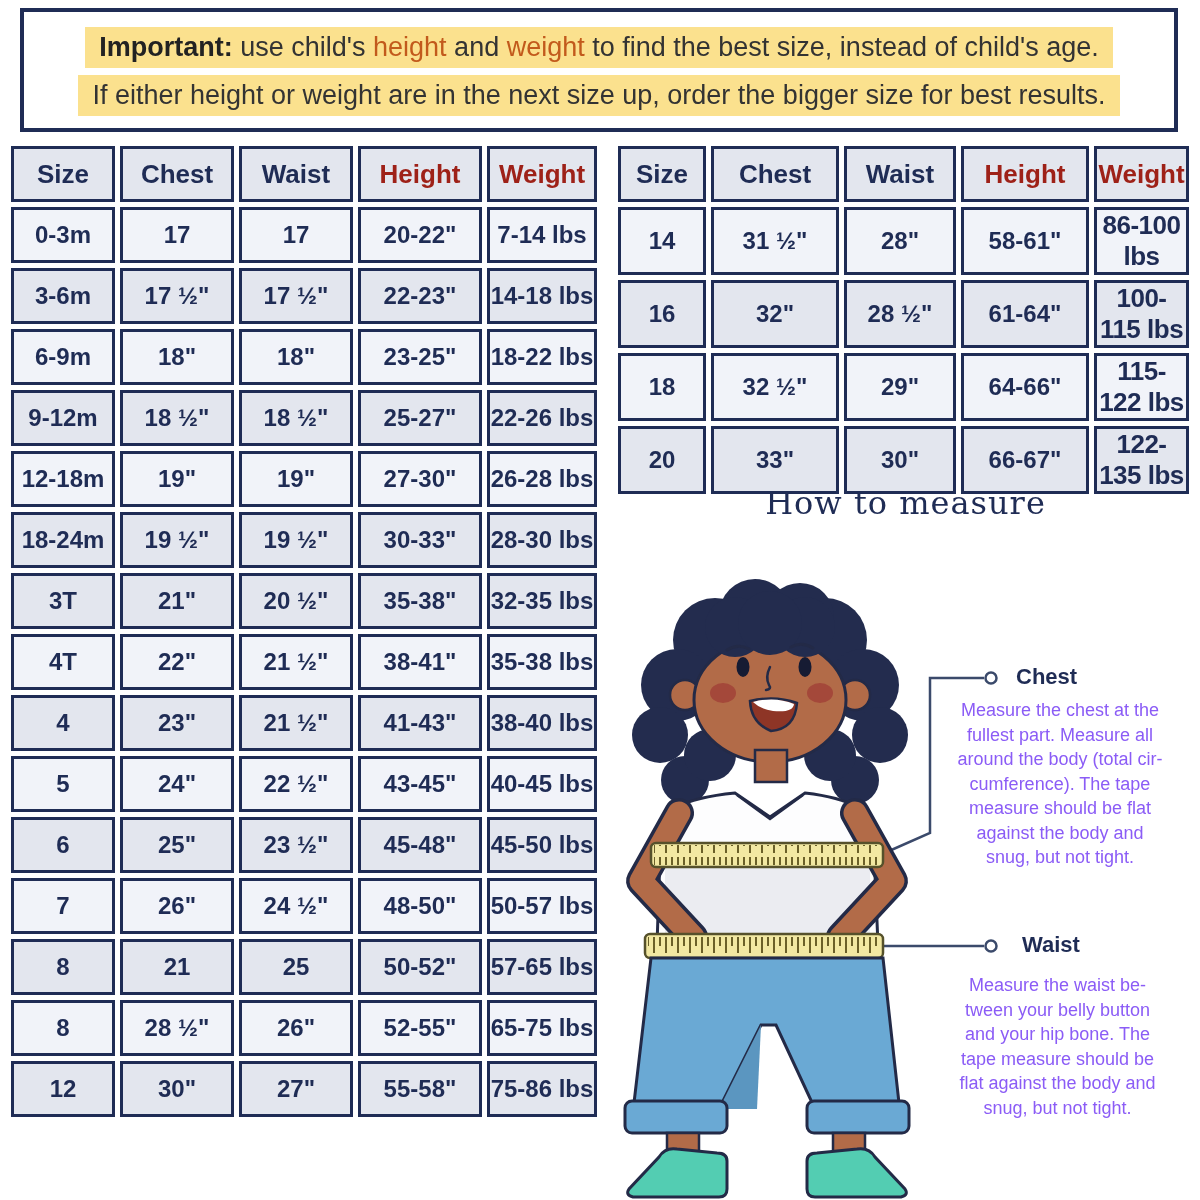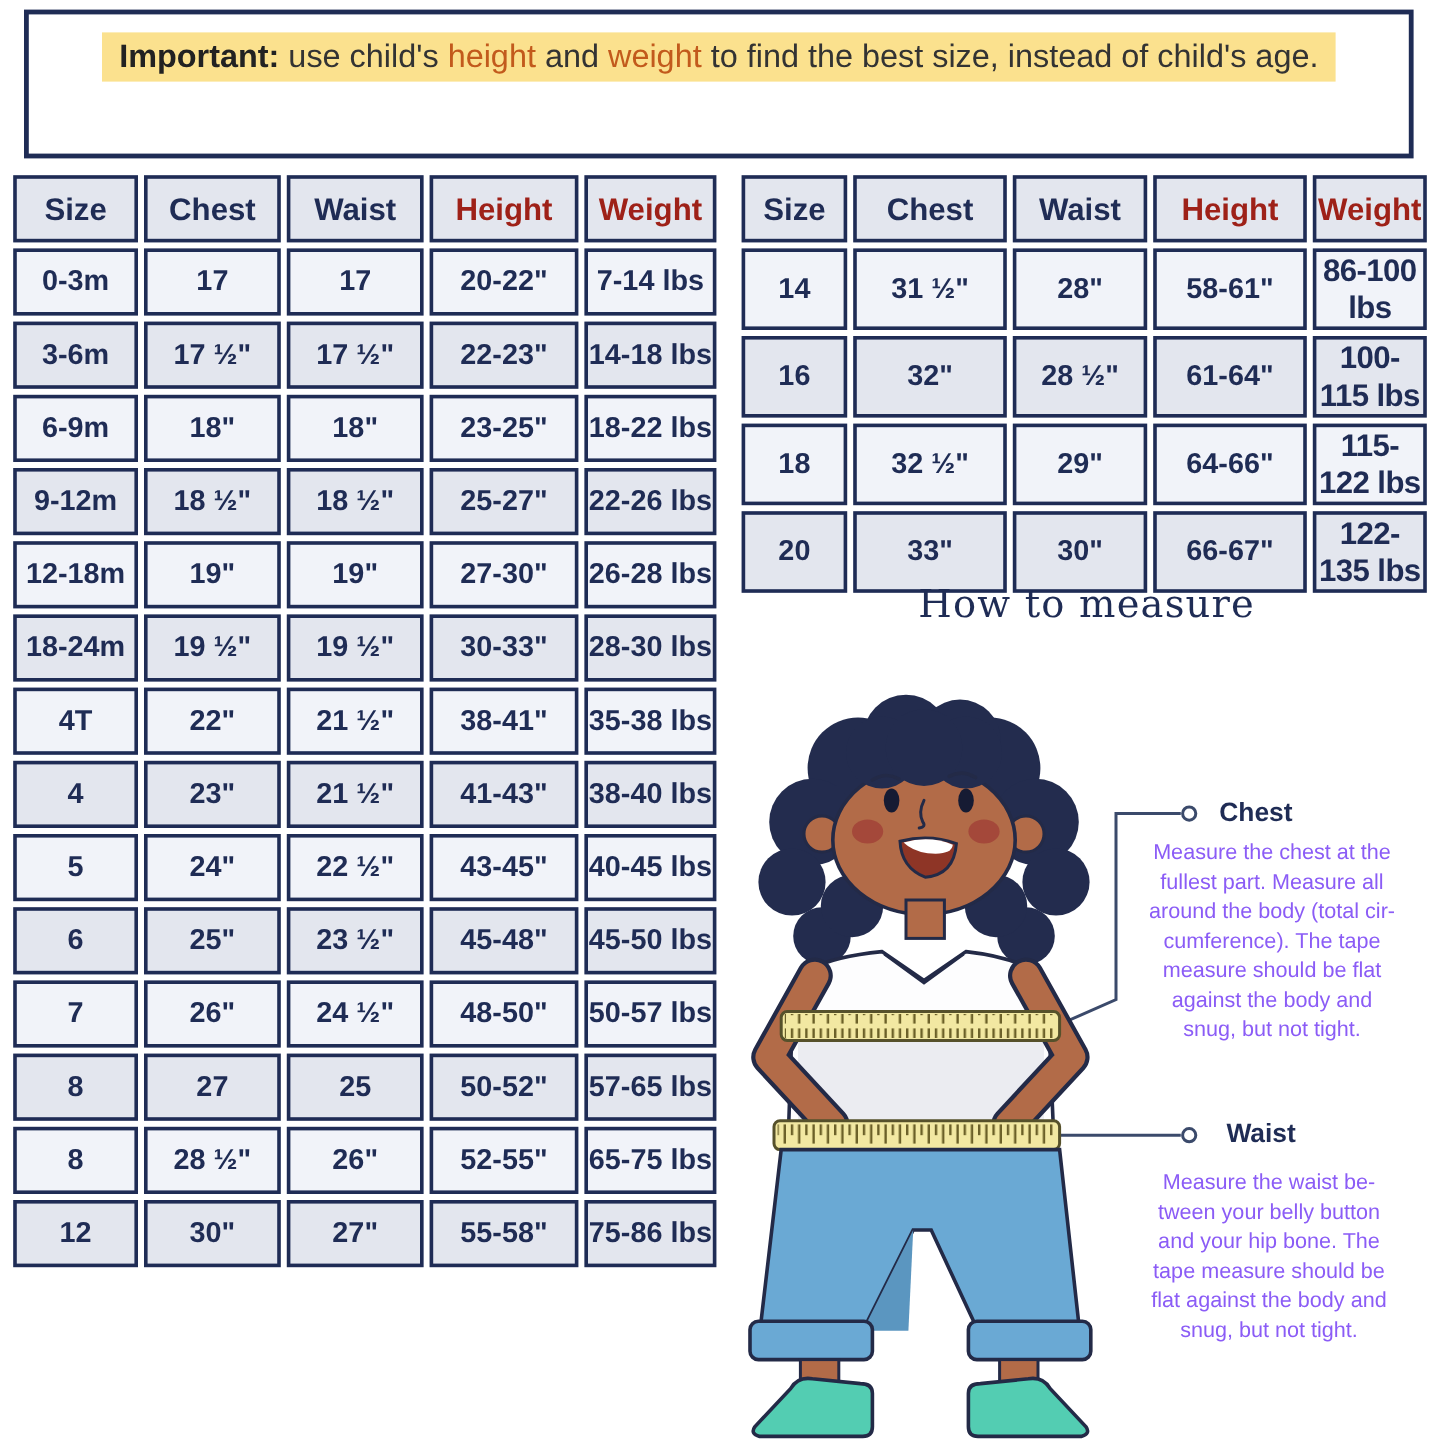--- a/index.html
+++ b/index.html
@@ -42,20 +42,23 @@
   .waist-text{left:915px;top:973px;width:285px;}
 </style>
 </head>
 <body>
 
 <div class="canvas">
 
   <div class="banner">
     <div class="banner-line">
       <span class="hl"><b>Important:</b><span> use child's </span><span class="accent">height</span><span> and </span><span class="accent">weight</span><span> to find the best size, instead of child's age.</span></span>
+    </div>
+    <div class="banner-line">
+      <span class="hl">If either height or weight are in the next size up, order the bigger size for best results.</span>
     </div>
   </div>
 
   <div id="left-table" class="table-wrap left">
       <table class="size-table">
         <colgroup>
           <col style="width: 104px;">
           <col style="width: 114px;">
           <col style="width: 114px;">
           <col style="width: 124px;">
@@ -104,20 +107,27 @@
             <td>27-30"</td>
             <td>26-28 lbs</td>
           </tr>
           <tr class="dark">
             <td>18-24m</td>
             <td>19 ½"</td>
             <td>19 ½"</td>
             <td>30-33"</td>
             <td>28-30 lbs</td>
           </tr>
+          <tr class="dark">
+            <td>3T</td>
+            <td>21"</td>
+            <td>20 ½"</td>
+            <td>35-38"</td>
+            <td>32-35 lbs</td>
+          </tr>
           <tr class="light">
             <td>4T</td>
             <td>22"</td>
             <td>21 ½"</td>
             <td>38-41"</td>
             <td>35-38 lbs</td>
           </tr>
           <tr class="dark">
             <td>4</td>
             <td>23"</td>
@@ -141,21 +151,21 @@
           </tr>
           <tr class="light">
             <td>7</td>
             <td>26"</td>
             <td>24 ½"</td>
             <td>48-50"</td>
             <td>50-57 lbs</td>
           </tr>
           <tr class="dark">
             <td>8</td>
-            <td>27</td>
+            <td>21</td>
             <td>25</td>
             <td>50-52"</td>
             <td>57-65 lbs</td>
           </tr>
           <tr class="light">
             <td>8</td>
             <td>28 ½"</td>
             <td>26"</td>
             <td>52-55"</td>
             <td>65-75 lbs</td>

